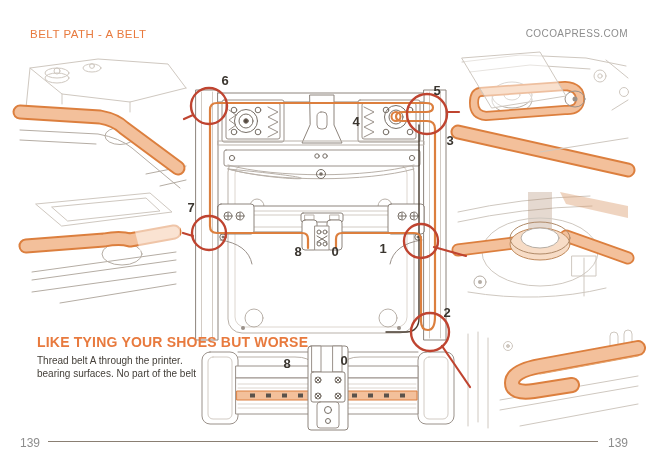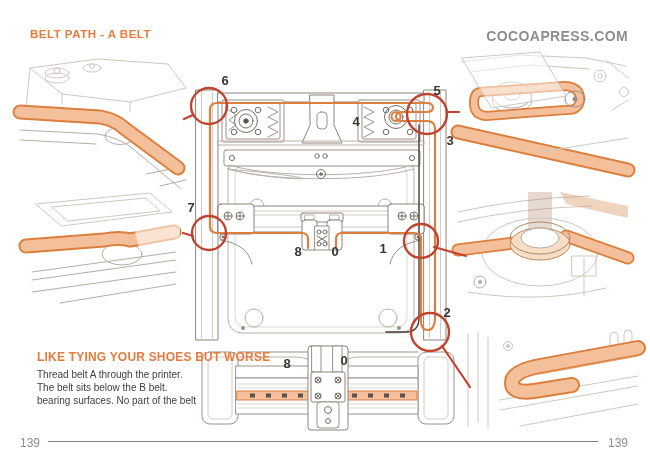--- a/index.html
+++ b/index.html
@@ -12,36 +12,36 @@
     --footer_line:#8a7f73;
     --label_dark:#3a352f;
   }
   *{margin:0;padding:0;box-sizing:border-box;}
   html,body{background:#e9e9e9;}
   .page{
     position:relative;width:650px;height:462px;background:#ffffff;
     font-family:"Liberation Sans",sans-serif;overflow:hidden;margin:0 auto;
   }
   .hdr-title{
-    position:absolute;left:30px;top:28px;font-size:11.5px;font-weight:bold;
+    position:absolute;left:30px;top:28px;font-size:11.5px;font-weight:normal;
     letter-spacing:.5px;color:var(--accent_orange,#e87a3e);white-space:nowrap;
   }
   .hdr-site{
-    position:absolute;right:22px;top:28px;font-size:14px;font-weight:bold;
+    position:absolute;right:22px;top:28px;font-size:10px;font-weight:normal;
     letter-spacing:.4px;color:var(--muted_gray,#8d8d8d);white-space:nowrap;
   }
   .svg-stage{position:absolute;left:0;top:0;width:650px;height:462px;}
   .lbl{
     position:absolute;transform:translate(-50%,-50%);
     font-size:13px;font-weight:600;color:var(--label_dark,#3a352f);white-space:nowrap;
   }
   .instr{position:absolute;left:37px;top:334px;width:170px;}
   .instr-head{
-    font-size:12px;font-weight:bold;letter-spacing:.2px;
-    color:var(--accent_orange,#e87a3e);margin-bottom:4px;white-space:nowrap;margin-top:16px;
+    font-size:14px;font-weight:bold;letter-spacing:.2px;
+    color:var(--accent_orange,#e87a3e);margin-bottom:4px;white-space:nowrap;
   }
   .instr-line{font-size:10px;line-height:13px;color:var(--body_text,#45403a);white-space:nowrap;}
   .pgnum{position:absolute;top:436px;font-size:12px;color:var(--muted_gray,#8d8d8d);}
   .pgnum.left{left:20px;} .pgnum.right{right:22px;}
   .foot-line{position:absolute;left:48px;top:441px;width:550px;height:1px;background:var(--footer_line,#8a7f73);}
   svg .belt-outer{stroke:var(--belt_stroke,#dc7f3e);}
   svg .belt-inner{stroke:var(--belt_fill,#f3c09b);}
   svg .belt-line{stroke:var(--belt_stroke,#dc7f3e);}
   svg .red{stroke:var(--callout_red,#bf4430);}
 </style>
@@ -306,21 +306,20 @@
   <div class="lbl" style="left:383px;top:248px">1</div>
   <div class="lbl" style="left:298px;top:251px">8</div>
   <div class="lbl" style="left:335px;top:251px">0</div>
   <div class="lbl" style="left:447px;top:312px">2</div>
   <div class="lbl" style="left:287px;top:363px">8</div>
   <div class="lbl" style="left:344px;top:360px">0</div>
 
   <div class="instr">
     <div class="instr-head">LIKE TYING YOUR SHOES BUT WORSE</div>
     <div class="instr-line">Thread belt A through the printer.</div>
-    <div class="instr-line">The belt sits below the B belt.</div>
     <div class="instr-line">bearing surfaces. No part of the belt</div>
   </div>
 
   <div class="pgnum left">139</div>
   <div class="foot-line"></div>
   <div class="pgnum right">139</div>
 
 </div>
 
 </body></html>

